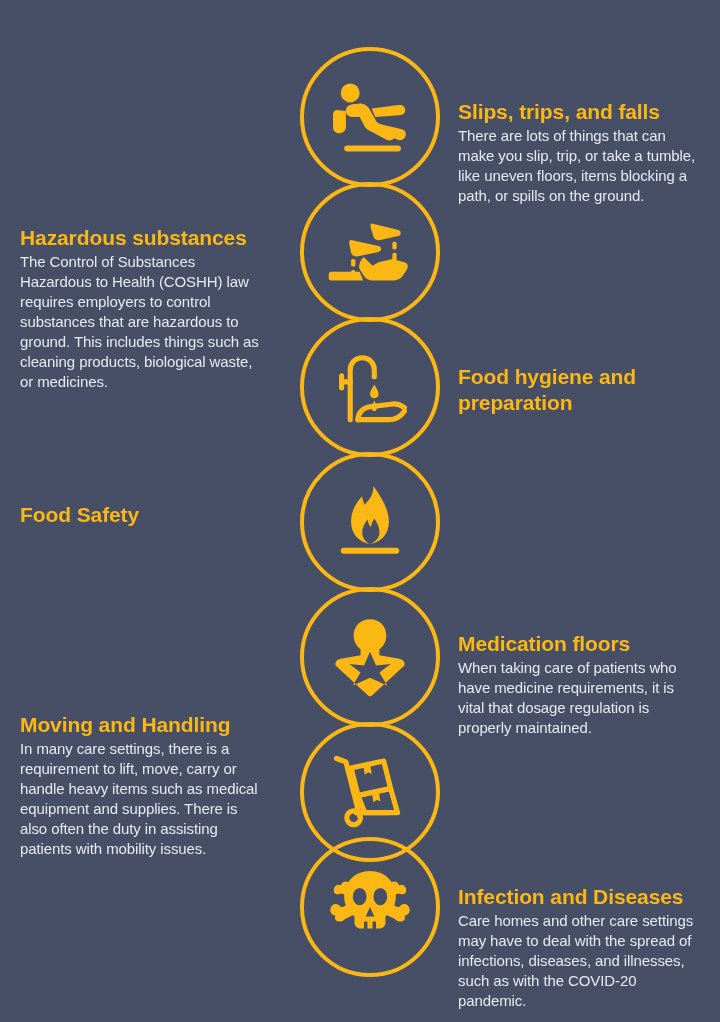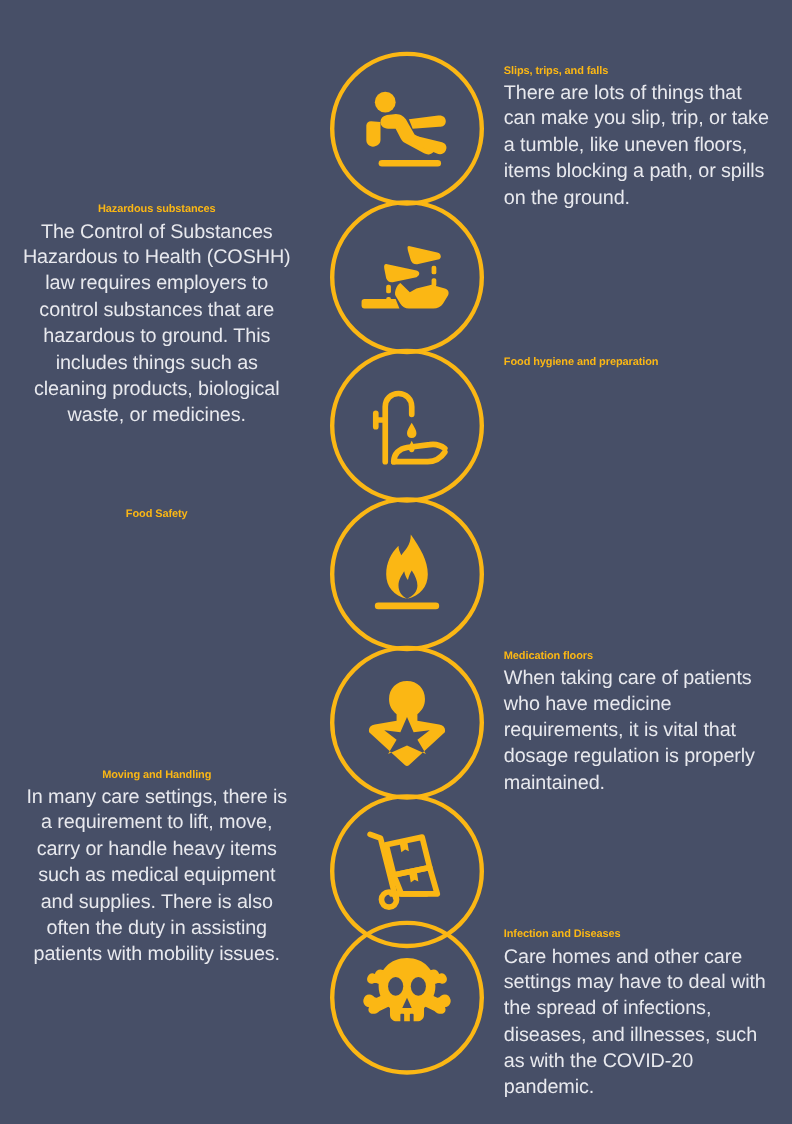--- a/index.html
+++ b/index.html
@@ -40,34 +40,35 @@
     width:86px; height:86px;
     display:block;
   }
   .node .glyph svg { display:block; width:100%; height:100%; overflow:visible; }
 
   
   .block {
     position:absolute;
     width:245px;
   }
-  .block.left  { left:20px;  text-align:center; }
+  .block.left  { left:20px;  text-align:left; }
   .block.right { left:458px; text-align:left;  }
 
   .block h2 {
     color:#FBB714;
-    font-size:10px;
+    font-size:21px;
     font-weight:bold;
     line-height:1.25;
     letter-spacing:-0.1px;
     margin-bottom:1px;
+    margin-top:40px;
   }
   .block p {
     color:#E8E9EE;
-    font-size:18px;
+    font-size:15px;
     font-weight:normal;
     line-height:1.33;
     letter-spacing:-0.1px;
   }
 </style>
 </head>
 <body>
 
 <div id="infographic">
 
@@ -221,21 +222,21 @@
 
   <div class="block left" style="top:462px">
     <h2>Food Safety</h2>
   </div>
 
   <div class="block right" style="top:591px">
     <h2>Medication floors</h2>
     <p>When taking care of patients who have medicine requirements, it is vital that dosage regulation is properly maintained.</p>
   </div>
 
-  <div class="block left" style="top:699px">
+  <div class="block left" style="top:672px">
     <h2>Moving and Handling</h2>
     <p>In many care settings, there is a requirement to lift, move, carry or handle heavy items such as medical equipment and supplies. There is also often the duty in assisting patients with mobility issues.</p>
   </div>
 
   <div class="block right" style="top:844px">
     <h2>Infection and Diseases</h2>
     <p>Care homes and other care settings may have to deal with the spread of infections, diseases, and illnesses, such as with the COVID-20 pandemic.</p>
   </div>
 
 </div>

